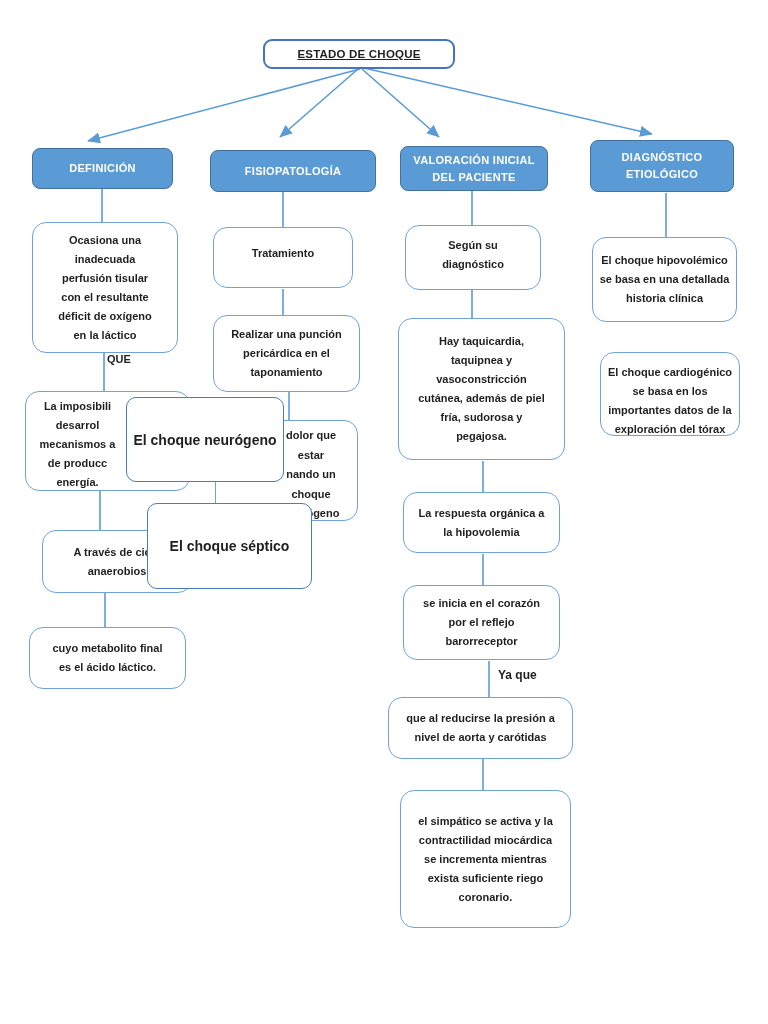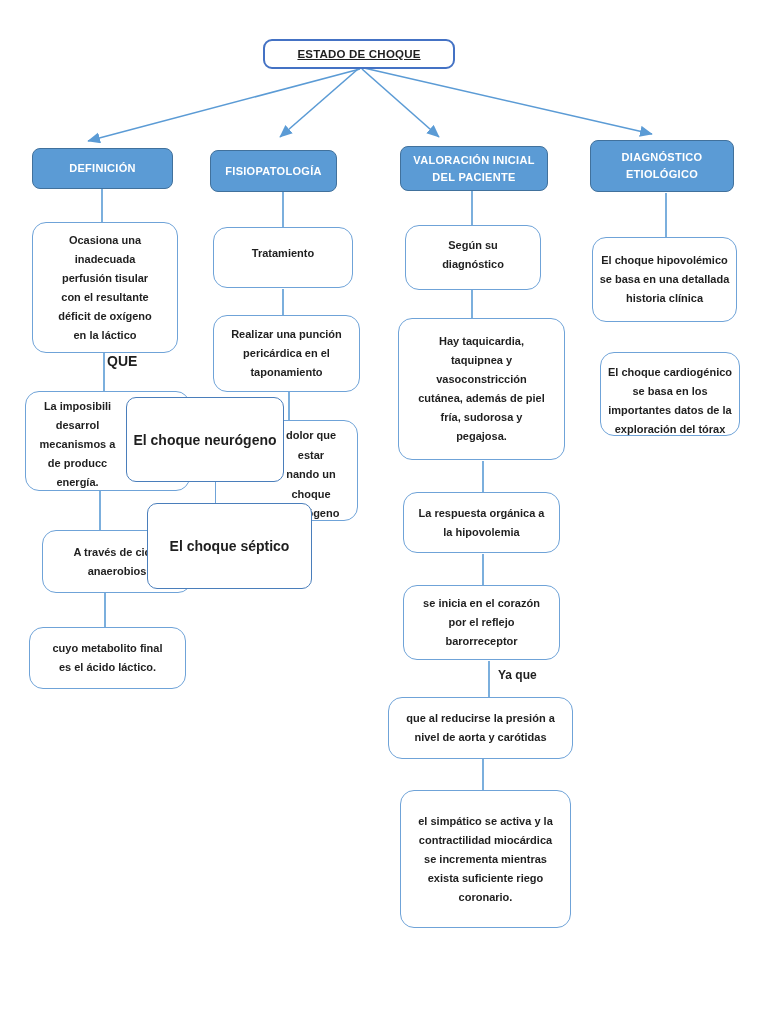--- a/index.html
+++ b/index.html
@@ -24,21 +24,21 @@
     position:absolute;box-sizing:border-box;display:flex;
     align-items:center;justify-content:center;text-align:center;
     font-weight:bold;color:var(--text);background:#fff;
   }
   .node{border:1.6px solid var(--node-border);border-radius:14px;font-size:11px;line-height:19px;z-index:2;padding:2px 0;}
   .rootbox{border:2px solid var(--root-border);border-radius:9px;font-size:11.5px;letter-spacing:.2px;z-index:2;}
   .hdr{background:var(--header-fill);border:1px solid var(--header-border);border-radius:8px;
        color:var(--header-text);font-size:11px;line-height:17px;letter-spacing:.3px;z-index:2;}
   .overlay{border:1.6px solid var(--overlay-border);border-radius:10px;font-size:14px;z-index:5;}
   .ln{display:block;}
-  .edge-label{position:absolute;font-weight:bold;color:var(--text);font-size:14px;z-index:3;background:transparent;}
+  .edge-label{position:absolute;font-weight:bold;color:var(--text);font-size:11px;z-index:3;background:transparent;}
   
   .node.cut-right{align-items:flex-start;padding:5px 64px 2px 4px;justify-content:flex-end;}
   .node.cut-right .txt{width:100%;}
   .node.cut-left{align-items:flex-start;justify-content:center;padding:5px 6px 2px 55px;line-height:19.5px;}
   .node.clip-bottom{align-items:flex-start;overflow:hidden;padding-top:10px;}
   .txt{width:100%;}
 </style>
 </head>
 <body>
 
@@ -81,21 +81,21 @@
     <div class="txt">
         <span class="ln">ESTADO DE CHOQUE</span>
       </div>
   </div>
 
   <div class="hdr" style="left:32px;top:148px;width:141px;height:41px;">
     <div class="txt">
         <span class="ln">DEFINICIÓN</span>
       </div>
   </div>
-  <div class="hdr" style="left:210px;top:150px;width:127px;height:42px;">
+  <div class="hdr" style="left:210px;top:150px;width:166px;height:42px;">
     <div class="txt">
         <span class="ln">FISIOPATOLOGÍA</span>
       </div>
   </div>
   <div class="hdr" style="left:400px;top:146px;width:148px;height:45px;">
     <div class="txt">
         <span class="ln">VALORACIÓN INICIAL</span>
         <span class="ln">DEL PACIENTE</span>
       </div>
   </div>

